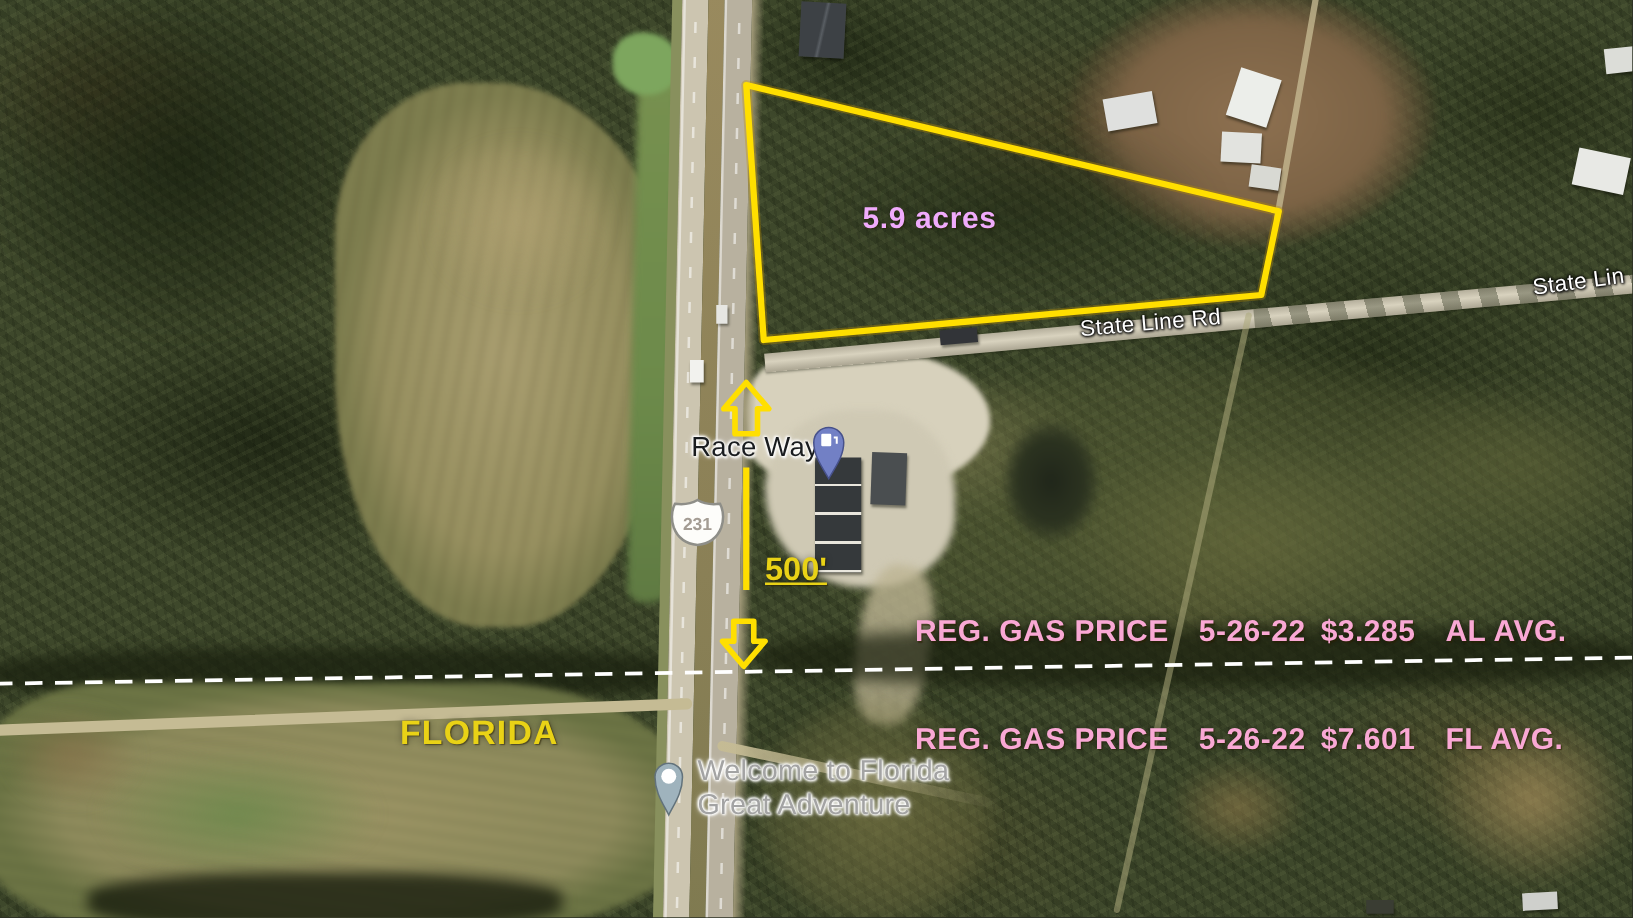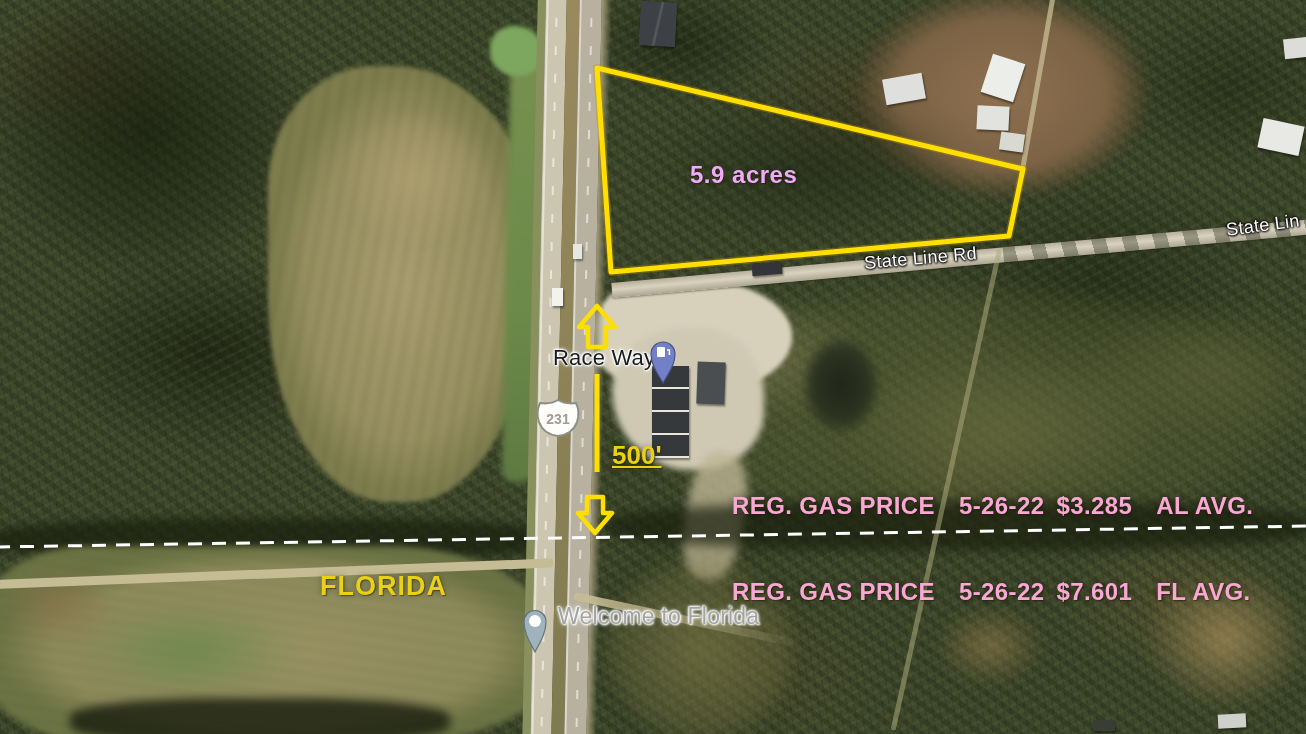--- a/index.html
+++ b/index.html
@@ -210,20 +210,21 @@
   <div class="bld car-2"></div>
   <div class="bld car-3"></div>
   <div class="bld shed-se1"></div>
   <div class="bld shed-se2"></div>
 
   <div class="road-label slr-label-mid">State Line Rd</div>
   <div class="road-label slr-label-right">State Lin</div>
   <div class="poi-label raceway-label">Race Way</div>
   <div class="poi-label welcome-label">
     <div>Welcome to Florida</div>
+    <div>Great Adventure</div>
   </div>
 
   <svg class="abs shield" width="48" height="40" viewBox="0 0 48 40">
     <path d="M24 2 C19 5 13 6 6 5 C3 11 3 18 5 24 C8 32 15 37 24 38 C33 37 40 32 43 24 C45 18 45 11 42 5 C35 6 29 5 24 2 Z" fill="#fdfdfa" stroke="#8e8e88" stroke-width="2"></path>
     <text x="24" y="26" text-anchor="middle" font-size="14" font-weight="bold" fill="#a39c93" font-family="Liberation Sans, sans-serif">231</text>
   </svg>
 
   <svg class="abs pin pin-gas" width="30" height="46" viewBox="0 0 30 46">
     <path d="M15 45 C10 36 3 27 3 16 A12 12 0 1 1 27 16 C27 27 20 36 15 45 Z" fill="#7280c5" stroke="#47518b" stroke-width="1.2"></path>
     <rect x="9" y="9" width="8" height="10" rx="1" fill="#ffffff"></rect>

